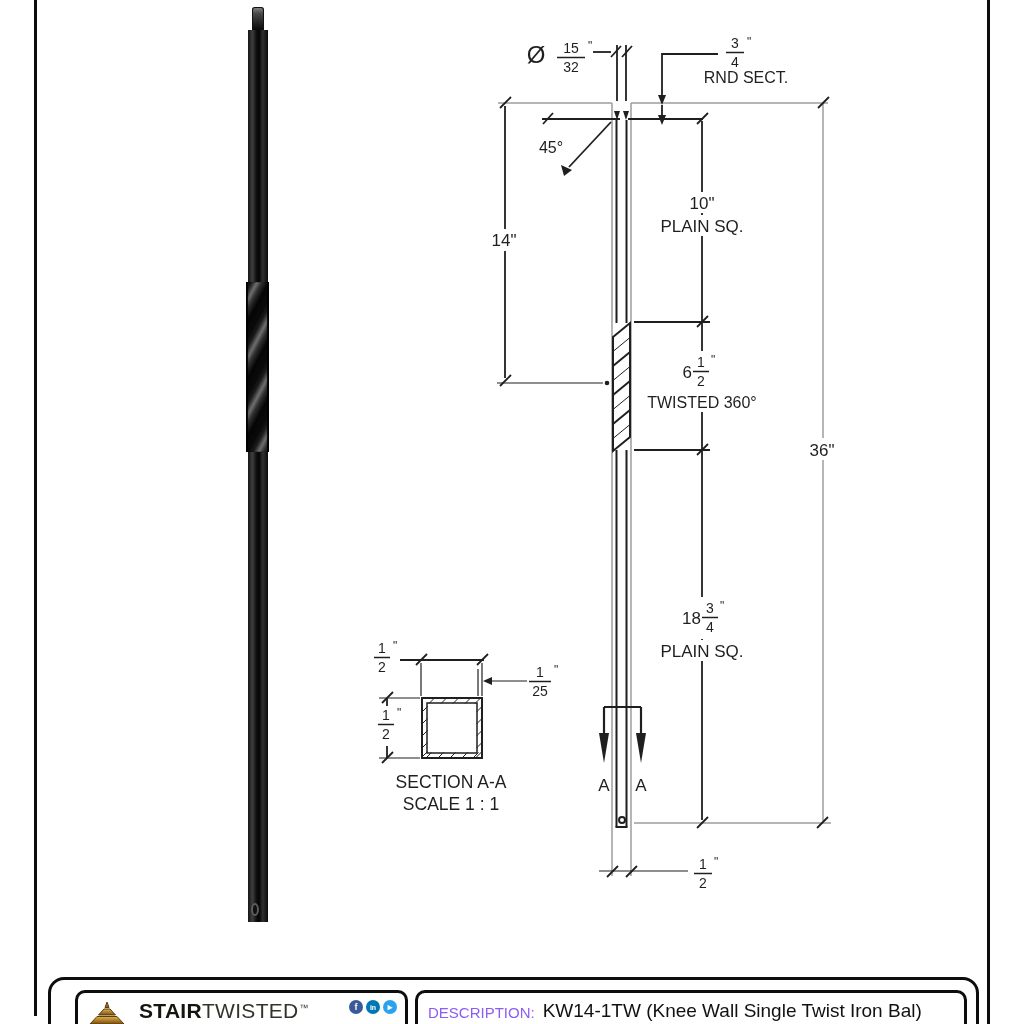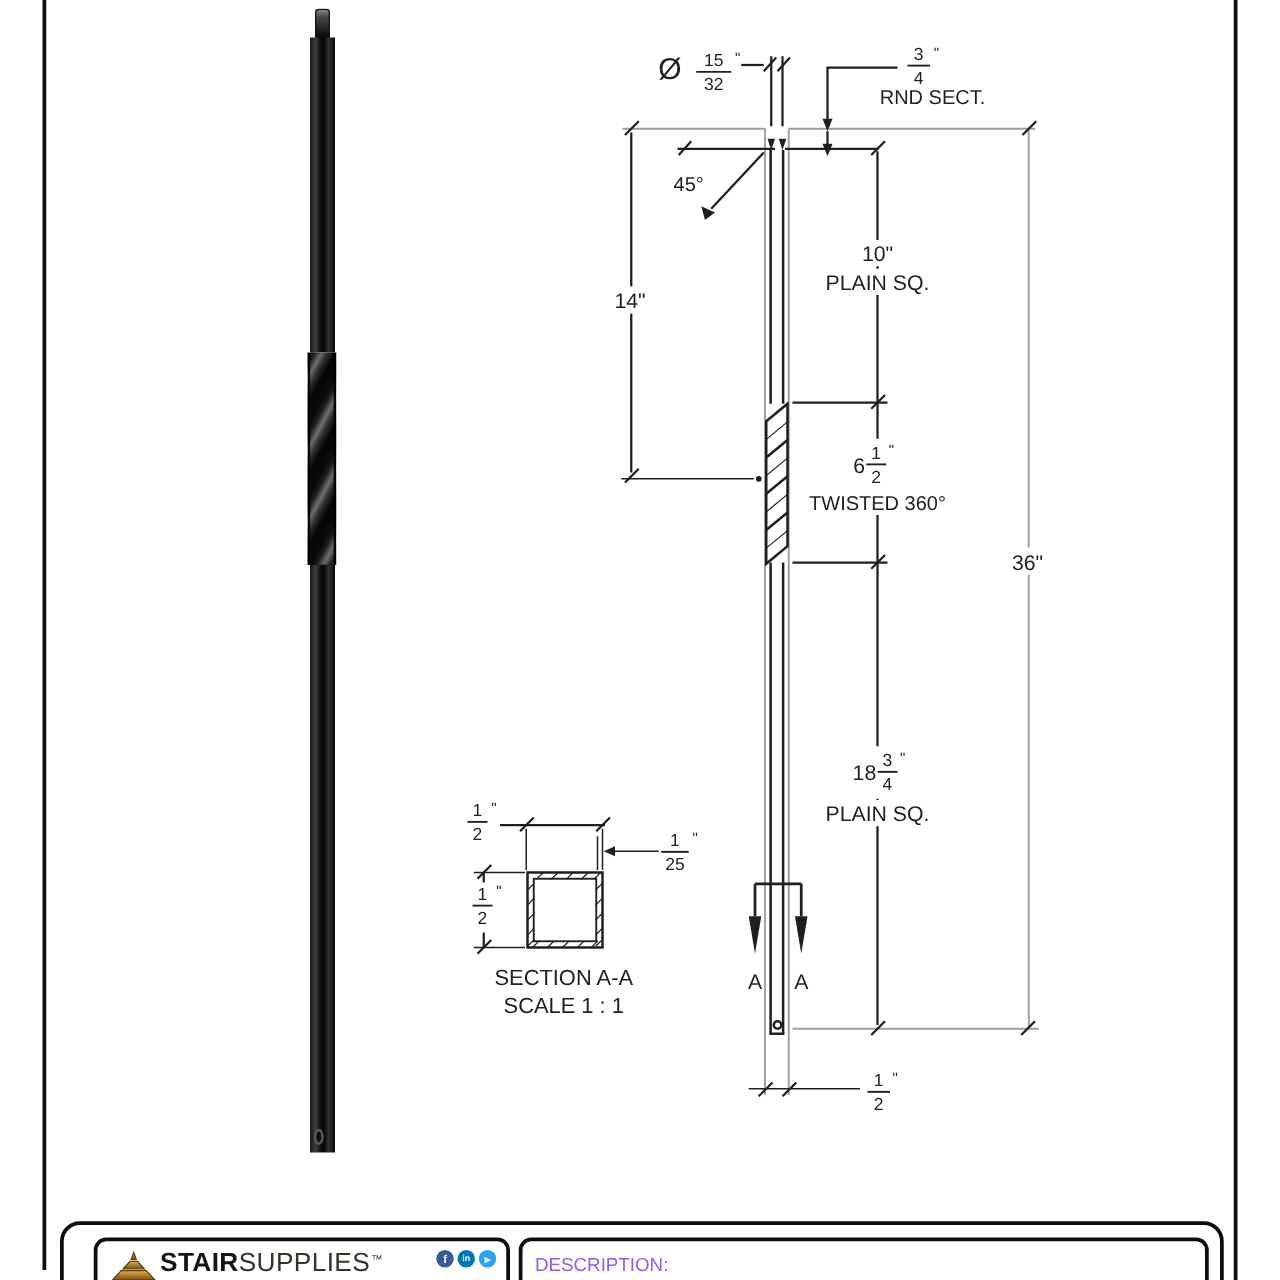--- a/index.html
+++ b/index.html
@@ -23,21 +23,21 @@
     box-shadow:inset 2px 0 1px #000, inset -2px 0 1px #000;}
   .ph-hole{left:251px;top:903px;width:8px;height:13px;border-radius:50%;
     background:#101010;border:2px solid #5c5c5c;box-sizing:border-box;}
 
   
   .tb-outer{left:48px;top:977px;width:925px;height:60px;border:3px solid #0d0d0d;border-radius:16px;background:#fff;}
   .tb-logo{left:75px;top:990px;width:333px;height:48px;border:3px solid #0d0d0d;border-radius:10px;background:#fff;
     display:flex;align-items:flex-start;box-sizing:border-box;padding:6px 8px 0 10px;}
   .tb-desc{left:415px;top:990px;width:552px;height:48px;border:3px solid #0d0d0d;border-radius:10px;background:#fff;
     display:flex;align-items:flex-start;box-sizing:border-box;padding:7px 6px 0 10px;gap:8px;}
-  .brand{display:flex;align-items:baseline;margin-left:2px;white-space:nowrap;}
+  .brand{display:flex;align-items:baseline;margin-left:13px;white-space:nowrap;}
   .brand-bold{font-weight:800;font-size:21px;color:#15150f;letter-spacing:.3px;}
   .brand-light{font-weight:400;font-size:21px;color:#33332a;letter-spacing:.3px;}
   .brand-tm{font-size:9px;color:#33332a;vertical-align:top;margin-left:1px;position:relative;top:-7px;}
   .social{margin-left:auto;display:flex;gap:3px;align-items:center;padding-top:1px;}
   .soc{width:14px;height:14px;border-radius:50%;color:#fff;font-size:9px;font-weight:700;
     display:flex;align-items:center;justify-content:center;line-height:1;}
   .desc-label{font-size:15px;color:#8b5cf6;padding-top:4px;white-space:nowrap;}
   .desc-value{font-size:19px;color:#111;white-space:nowrap;}
 
   svg text{font-family:"Liberation Sans", sans-serif;fill:#1f1f1f;}
@@ -284,25 +284,26 @@
         <stop offset="0" stop-color="#e2b04a"></stop>
           <stop offset="1" stop-color="#7a4e10"></stop>
       </linearGradient>
     </defs>
     <polygon points="2,25 36,25 29,17.5 9,17.5" fill="url(#gold)" stroke="#5c3d0a" stroke-width="1"></polygon>
     <polygon points="10.5,16 27.5,16 22,10 16,10" fill="url(#gold)" stroke="#5c3d0a" stroke-width="1"></polygon>
     <polygon points="17,8.5 21,8.5 19,3" fill="url(#gold)" stroke="#5c3d0a" stroke-width="1"></polygon>
   </svg>
   <div class="brand">
     <span class="brand-bold">STAIR</span>
-      <span class="brand-light">SUPPLIES</span>
+      <span class="brand-light">TWISTED</span>
       <span class="brand-tm">™</span>
   </div>
   <div class="social">
     <span class="soc" style="background: rgb(59, 89, 152);">f</span>
     <span class="soc" style="font-size: 7px; background: rgb(0, 119, 181);">in</span>
     <span class="soc" style="background: rgb(42, 163, 239);">▸</span>
   </div>
 </div>
 
 <div class="abs tb-desc">
   <span class="desc-label">DESCRIPTION:</span>
+  <span class="desc-value">KW14-1TW (Knee Wall Single Twist Iron Bal)</span>
 </div>
 
 </body></html>

